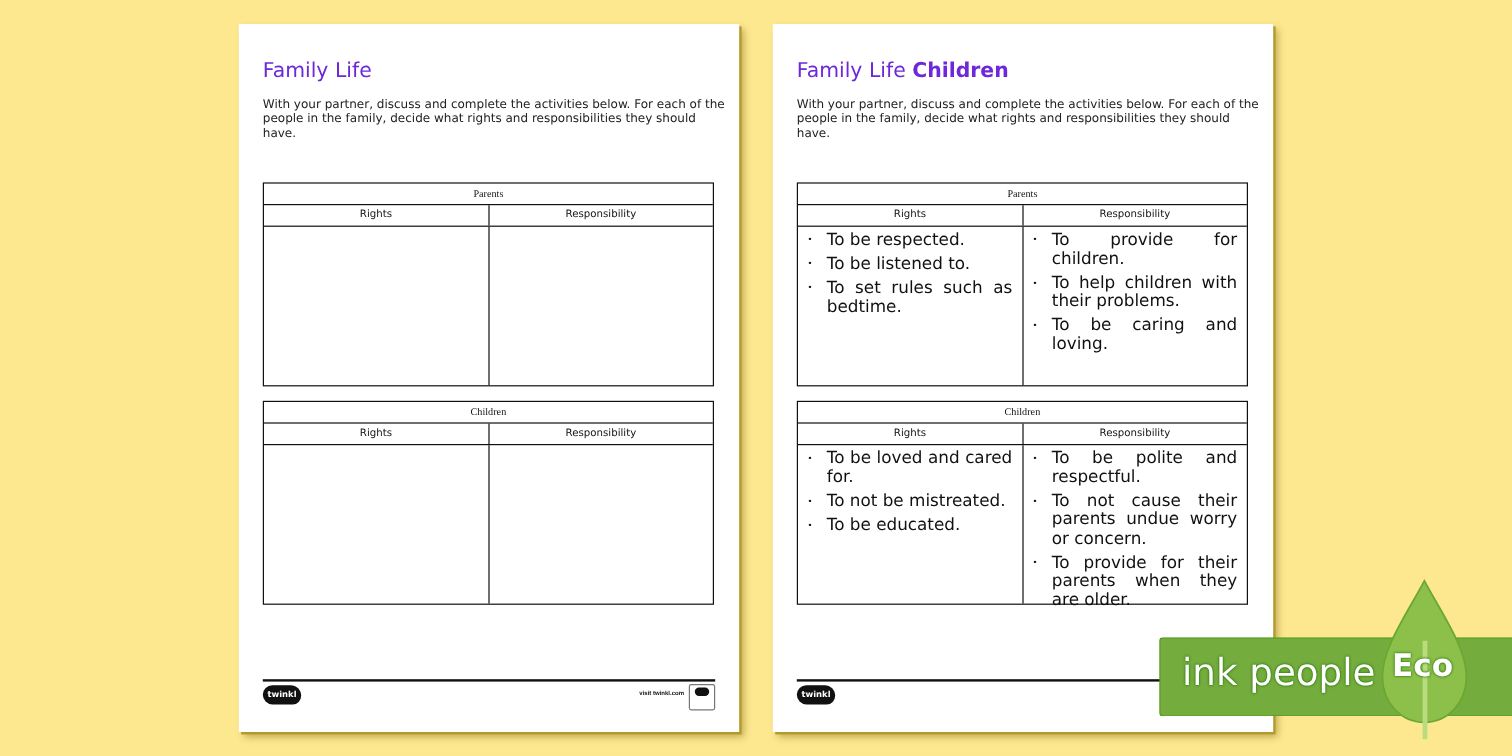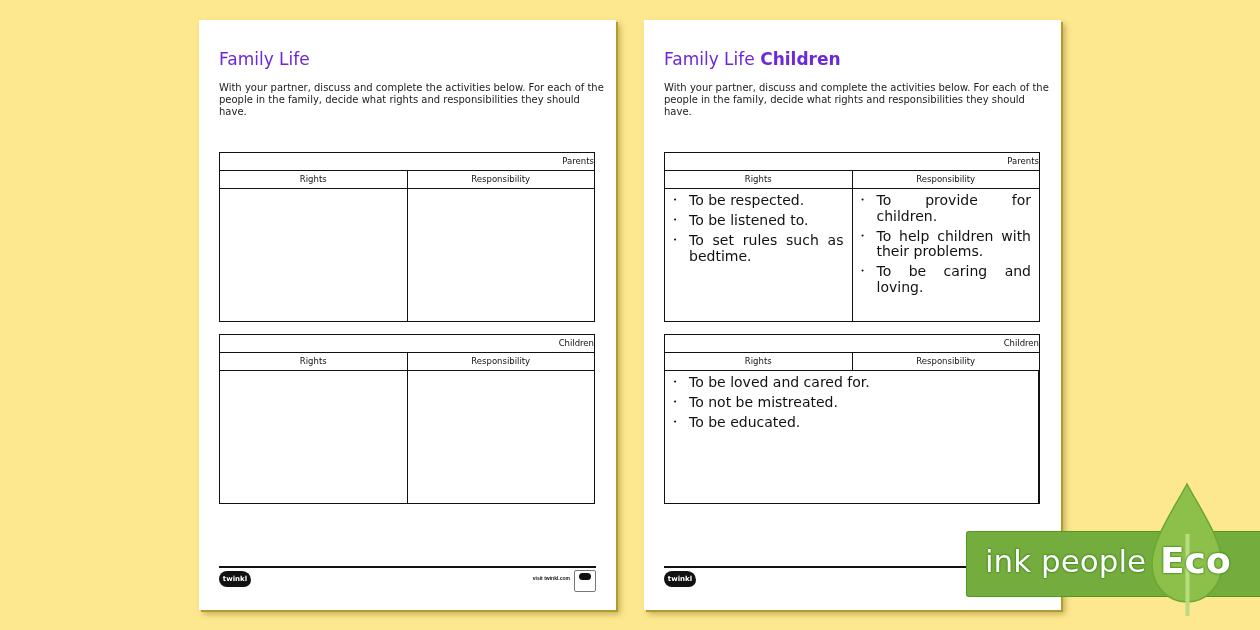--- a/index.html
+++ b/index.html
@@ -24,22 +24,23 @@
       position:absolute; left:20px; top:62px; width:385px;
       font-size:10px; line-height:12px; color:#222;
       font-family:"DejaVu Sans", sans-serif;
     }
     .tbl {
       position:absolute; left:20px; width:376px;
       border:1.5px solid #111; box-sizing:border-box;
       font-family:"DejaVu Sans", sans-serif; color:#111;
     }
     .tbl .cap {
-      height:17px; line-height:17px; text-align:right; font-size:8.5px;
+      height:17px; line-height:17px; text-align:center; font-size:8.5px;
       border-bottom:1.5px solid #111;
+      font-family:Liberation Serif, serif;
     }
     .tbl .hdr { display:flex; height:17px; border-bottom:1.5px solid #111; }
     .tbl .hdr div { flex:1; text-align:center; line-height:17px; font-size:8.5px; }
     .tbl .hdr div:first-child { border-right:1.5px solid #111; }
     .tbl .body { display:flex; height:132px; }
     .tbl .body .col { flex:1; box-sizing:border-box; padding:4px 8px 0 6px; }
     .tbl .body .col:first-child { border-right:1.5px solid #111; }
     .tbl ul { margin:0; padding:0; list-style:none; }
     .tbl li {
       position:relative; padding-left:18px; font-size:14px; line-height:15.5px;
@@ -77,21 +78,21 @@
     }
     .eco-label {
       position:absolute; left:18px; top:11px; font-size:31px; color:#fff;
       font-family:"DejaVu Sans", sans-serif;
       text-shadow: 0 0 2px #2f7d0d, 0 0 2px #2f7d0d;
     }
     .leaf {
       position:absolute; left:1150px; top:482px; width:74px; height:135px;
     }
     .eco-word {
-      position:absolute; left:1160px; top:540px; font-size:36px; font-weight:bold; color:#fff;
+      position:absolute; left:1160px; top:540px; font-size:26px; font-weight:bold; color:#fff;
       font-family:"DejaVu Sans", sans-serif;
       text-shadow: 0 0 2px #2f7d0d, 0 0 2px #2f7d0d;
     }
   </style>
 </head>
 <body>
 
 <div class="page" id="page1">
   <div class="title">Family Life</div>
   <div class="intro">With your partner, discuss and complete the activities below. For each of the people in the family, decide what rights and responsibilities they should have.</div>
@@ -164,20 +165,27 @@
       <div>Responsibility</div>
     </div>
     <div class="body">
       <div class="col">
         <ul>
           <li>To be loved and cared for.</li>
           <li>To not be mistreated.</li>
           <li>To be educated.</li>
         </ul>
       </div>
+      <div class="col">
+        <ul>
+          <li>To be polite and respectful.</li>
+          <li>To not cause their parents undue worry or concern.</li>
+          <li>To provide for their parents when they are older.</li>
+        </ul>
+      </div>
     </div>
   </div>
 
   <div class="footer-line"></div>
   <div class="logo">twinkl</div>
 </div>
 
 <div class="eco">
   <div class="eco-label">ink people</div>
 </div>

